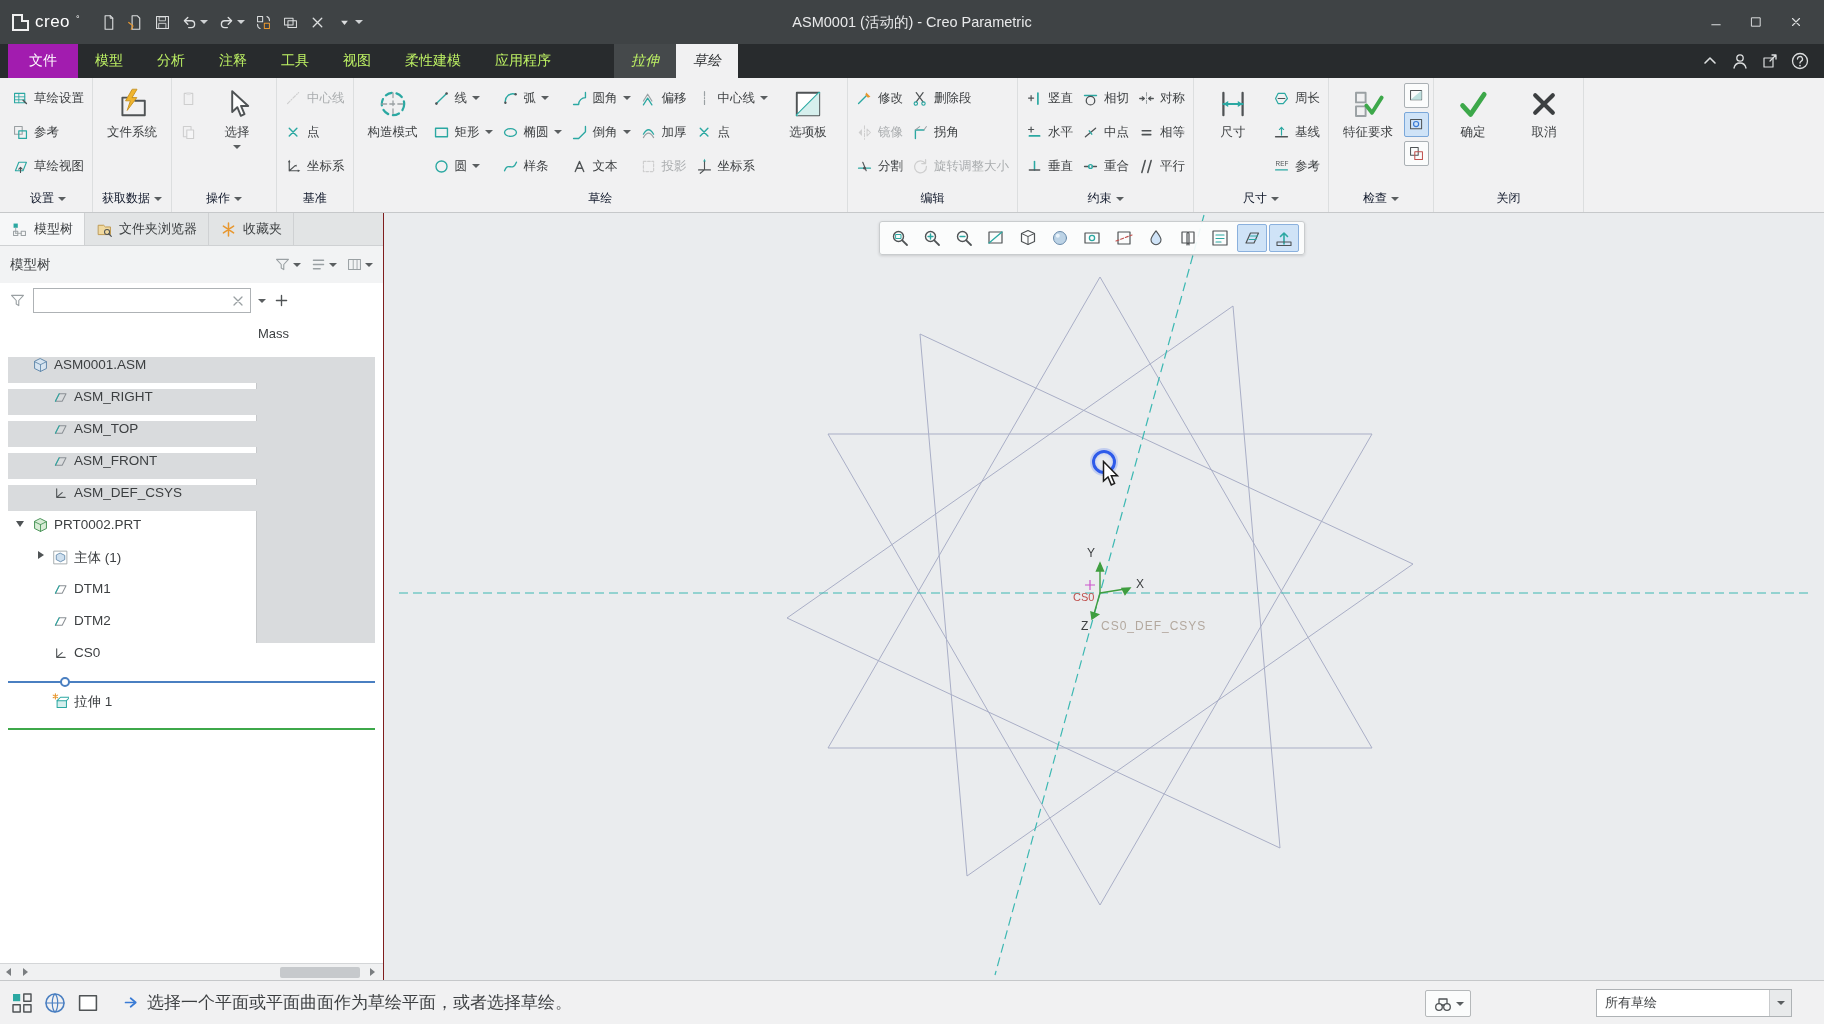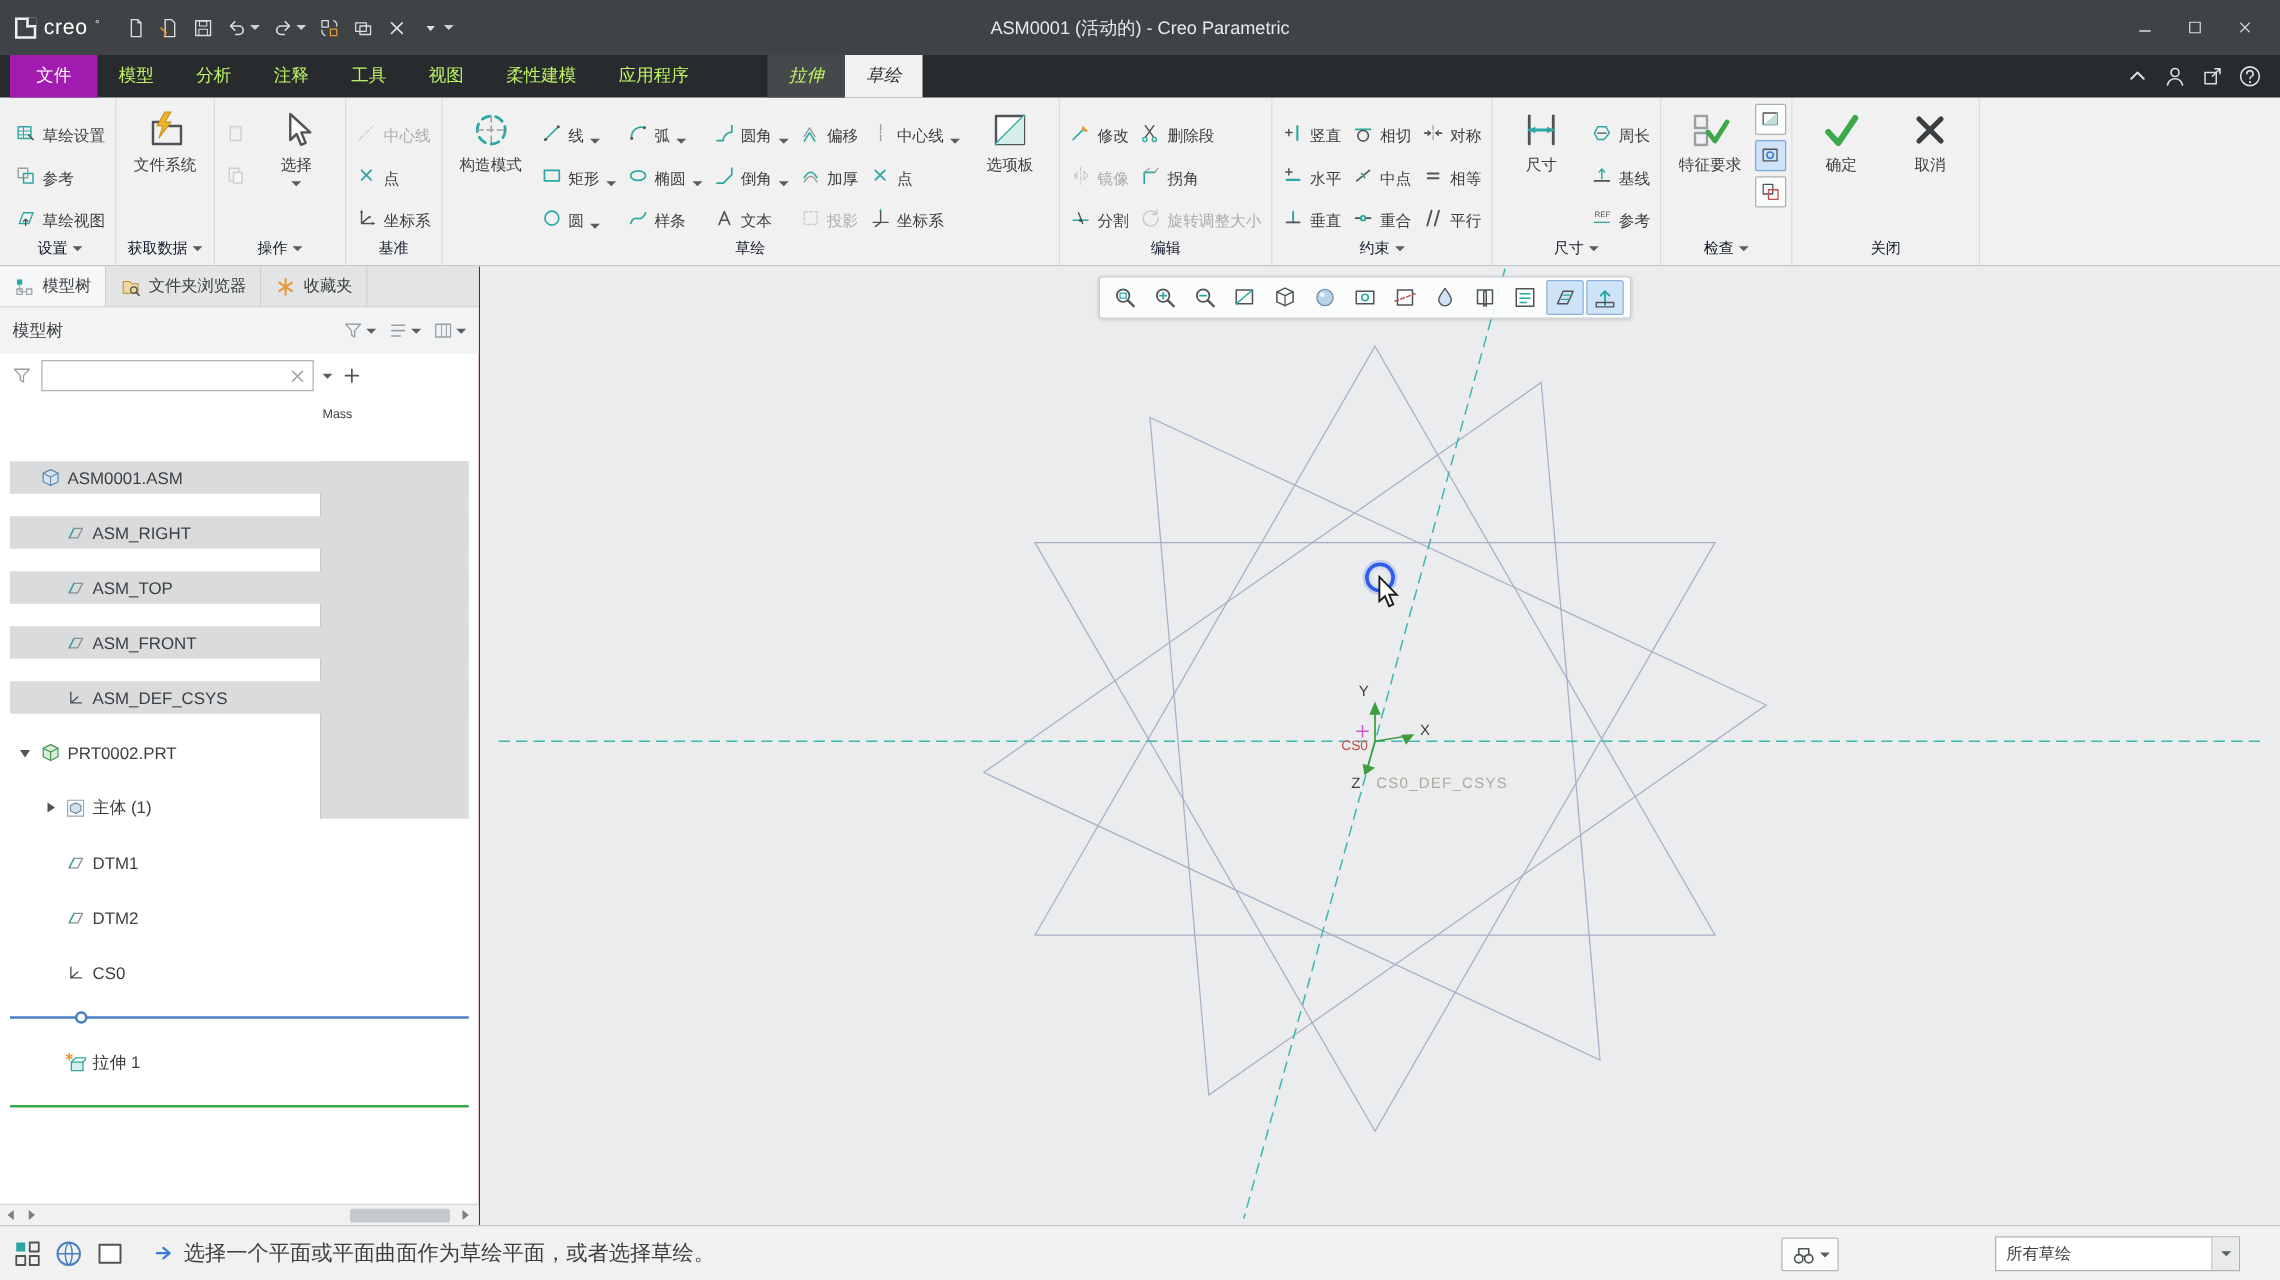--- a/index.html
+++ b/index.html
@@ -29,21 +29,21 @@
   .tab.file{background:#a21caf;color:#fff;padding:0 21px}
   .tab.context{background:#45494b;font-style:italic;margin-left:46px}
   .tab.active{background:#f1f1f2;color:#2b2e30;font-style:italic}
   #tabbar-right{margin-left:auto;display:flex;align-items:center;gap:10px;padding-right:14px}
   .tbr-btn{width:20px;height:20px}
   
   #ribbon{position:absolute;top:78px;left:0;width:1824px;height:135px;background:#f1f1f2;border-bottom:1px solid #c6c8ca;display:flex;align-items:stretch;padding-left:4px;overflow:hidden;z-index:28}
   .rib-group{display:flex;flex-direction:column;border-right:1px solid #dcdedf;padding:3px 4px 0 4px}
   .rib-body{display:flex;gap:1px;flex:1;align-items:flex-start}
   .rib-col{display:flex;flex-direction:column}
-  .btn-small{display:flex;align-items:flex-end;gap:5px;height:34px;padding:0 4px;white-space:nowrap;font-size:12.5px;color:#3c3f41;border-radius:2px}
+  .btn-small{display:flex;align-items:center;gap:5px;height:34px;padding:0 4px;white-space:nowrap;font-size:12.5px;color:#3c3f41;border-radius:2px}
   .btn-small .lbl{line-height:1}
   .btn-big{display:flex;flex-direction:column;align-items:center;gap:4px;width:70px;padding:7px 2px 0;font-size:12.5px;text-align:center}
   .disabled{color:#a9acae}
   .disabled .icon{opacity:.42;filter:grayscale(1)}
   .rib-label{height:27px;display:flex;align-items:center;justify-content:center;gap:4px;font-size:12px;color:#0f172a}
   .btn-toggle{width:25px;height:25px;border:1px solid #aab0b4;margin:2px 0;display:flex;align-items:center;justify-content:center;background:#fbfcfc;border-radius:2px}
   .btn-toggle.active{background:#cfe3f7;border-color:#7aa7d9}
   
   #leftpanel{position:absolute;top:213px;left:0;width:384px;height:767px;background:#fff;border-right:1px solid #7f1d1d;z-index:20}
   .panel-tabs{height:33px;display:flex;align-items:stretch;background:#e2e4e5;border-bottom:1px solid #cfd1d3}
@@ -51,24 +51,24 @@
   .ptab.active{background:#f6f7f8}
   .tree-header{height:37px;display:flex;align-items:center;padding:0 10px;background:#f2f3f4}
   .tree-header .title{font-size:13.5px}
   .th-icons{margin-left:auto;display:flex;align-items:center;gap:9px}
   .th-btn{display:flex;align-items:center;gap:2px}
   .search-row{height:35px;display:flex;align-items:center;gap:7px;padding:0 9px}
   .search-box{position:relative;width:218px;height:25px;border:1px solid #aeb2b5;background:#fff;display:flex;align-items:center}
   .search-box input{border:0;outline:none;width:100%;height:100%;padding:0 22px 0 6px;font-size:13px;font-family:inherit;background:transparent}
   .search-clear{position:absolute;right:4px;top:4px;width:16px;height:16px}
   .col-header{height:33px;position:relative}
-  .col-header .mass{position:absolute;left:258px;top:8px;font-size:10px;color:#3c3f41}
+  .col-header .mass{position:absolute;left:258px;top:8px;font-size:13px;color:#3c3f41}
   #tree-rows{position:relative}
   .mass-overlay{position:absolute;left:256px;right:8px;top:0;height:286px;background:#d9dbdd;border-left:1px solid #c6c8ca;z-index:0}
-  .trow{height:26px;display:flex;align-items:center;gap:5px;margin:18px 8px;font-size:13.5px;position:relative;z-index:1;white-space:nowrap}
+  .trow{height:26px;display:flex;align-items:flex-start;gap:5px;margin:6px 8px;font-size:13.5px;position:relative;z-index:1;white-space:nowrap}
   .trow.shaded{background:#d9dbdd}
   .exp{width:13px;height:13px;position:relative;flex:none}
   .exp.open:after{content:"";position:absolute;left:2px;top:4px;border-left:4.5px solid transparent;border-right:4.5px solid transparent;border-top:6px solid #4f5355}
   .exp.closed:after{content:"";position:absolute;left:4px;top:2px;border-top:4.5px solid transparent;border-bottom:4.5px solid transparent;border-left:6px solid #4f5355}
   .tree-locator{height:10px;margin:0 8px;position:relative;z-index:2}
   .tree-locator:before{content:"";position:absolute;left:0;right:0;top:4px;height:2px;background:#4a7fc1}
   .loc-knob{position:absolute;left:52px;top:0;width:10px;height:10px;border:2px solid #4a7fc1;border-radius:50%;background:#fff}
   .tree-activeline{height:8px;margin:0 8px;position:relative}
   .tree-activeline:before{content:"";position:absolute;left:0;right:0;top:3px;height:2px;background:#3da84a}
   .panel-scrollbar{position:absolute;left:0;right:0;bottom:0;height:17px;background:#f0f1f2;border-top:1px solid #d4d6d8;display:flex;align-items:center}

